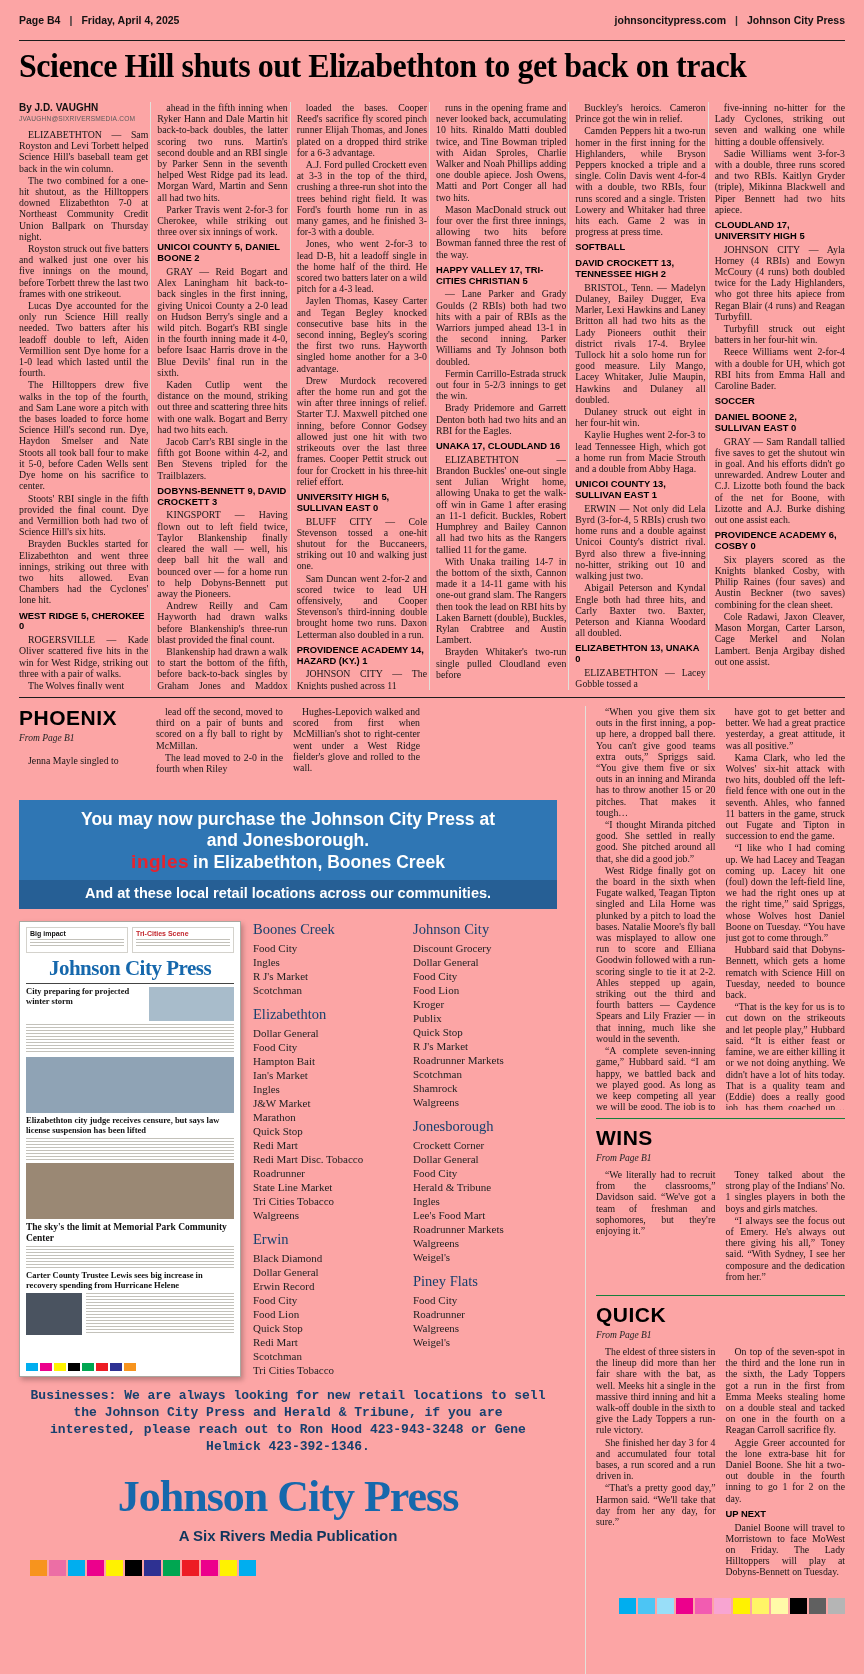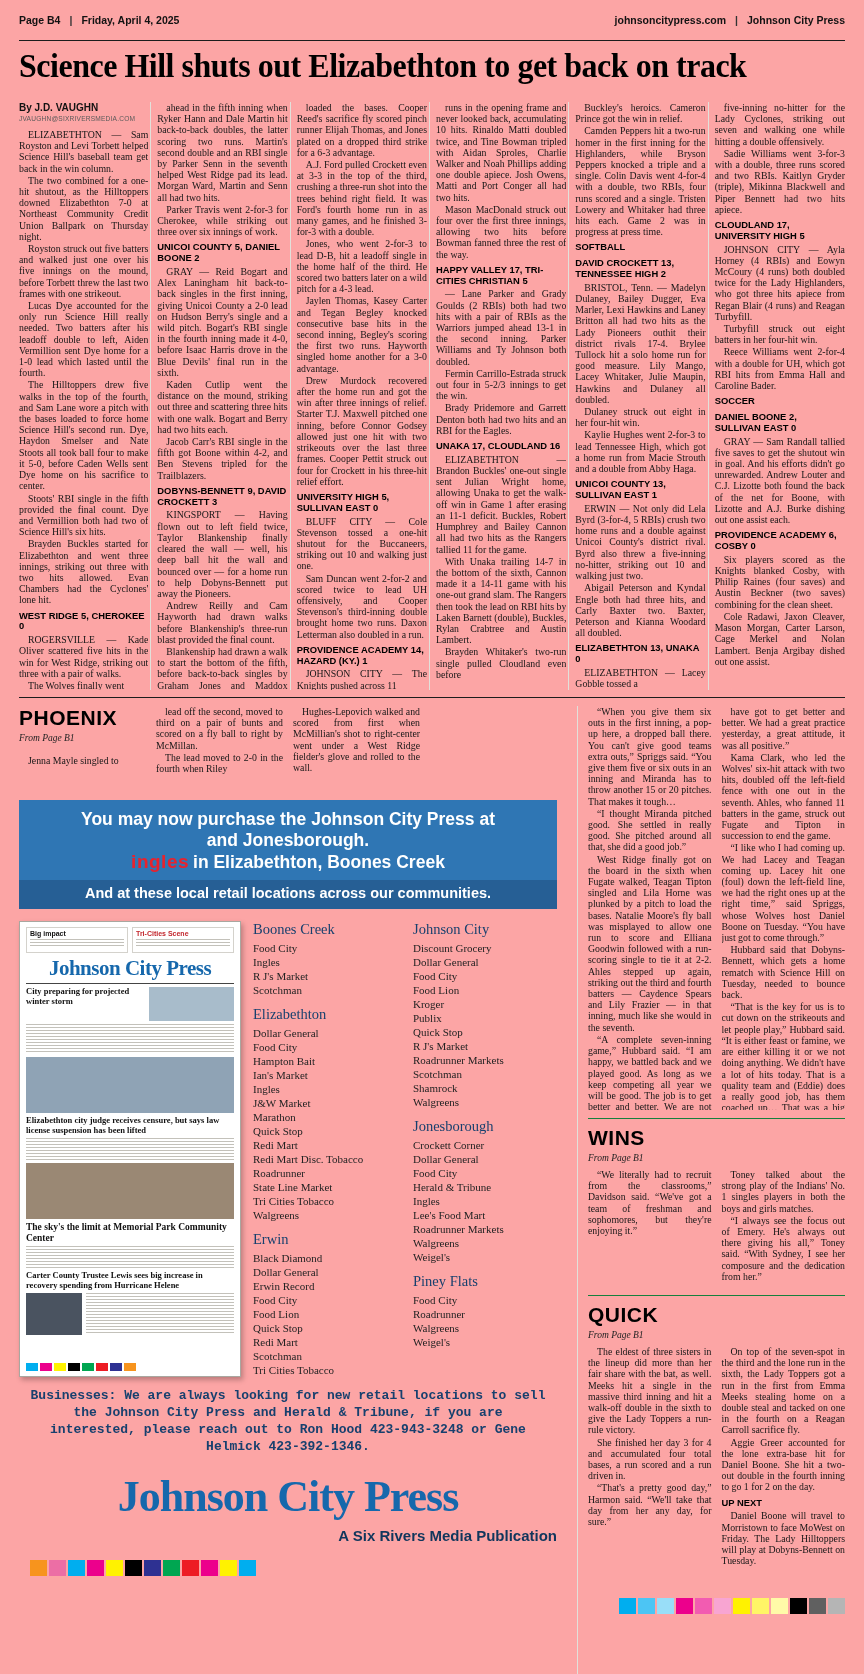--- a/index.html
+++ b/index.html
@@ -27,21 +27,21 @@
   .byline { margin-bottom:7px; }
   .byline .by { font-family:"Liberation Sans",sans-serif; font-weight:bold; font-size:10px; }
   .byline .bymail { font-family:"Liberation Sans",sans-serif; font-size:6.6px; color:#5a5a5a; letter-spacing:.2px; margin-top:2px; }
   .para { font-size:9.8px; line-height:11.2px; text-align:justify; text-indent:9px; margin-bottom:1px; color:#161616; }
   .para.sub { font-family:"Liberation Sans",sans-serif; font-weight:bold; font-size:9.4px; line-height:10.8px;
               text-indent:0; text-align:left; margin:5px 0 2px; color:#000; }
 
   .midrule { position:absolute; top:697px; left:19px; right:19px; height:1px; background:#1c1c1c; }
 
   
-  .lower { position:absolute; top:706px; left:19px; right:19px; bottom:0; display:flex; gap:20px; }
+  .lower { position:absolute; top:706px; left:19px; right:19px; bottom:0; display:flex; gap:28px; }
   .lower-left { width:538px; }
   .lower-right { flex:1; border-left:1px solid #e2e0da; padding-left:10px; display:flex; flex-direction:column; }
 
   .cont-head { font-family:"Liberation Sans",sans-serif; font-weight:bold; font-size:21px; letter-spacing:.5px; color:#000; }
   .from { font-size:9.5px; font-style:italic; margin:3px 0 6px; color:#222; }
 
   .phx-cols { display:grid; grid-template-columns:repeat(4,1fr); column-gap:10px; height:88px; overflow:hidden; }
   .pcol { overflow:hidden; }
   .pcol .pflow { margin-top:12px; }
   .phx-right { display:grid; grid-template-columns:1fr 1fr; column-gap:10px; height:404px; overflow:hidden; }
@@ -82,21 +82,21 @@
   .store-col { overflow:hidden; }
   .store-line { font-size:11px; line-height:14px; color:#232323; }
   .store-line.h { font-size:14.5px; line-height:16px; font-weight:normal; color:#17406e; margin:9px 0 4px; }
   .store-col .store-line.h:first-child { margin-top:0; }
 
   .businesses { margin-top:10px; text-align:center; font-family:Liberation Mono, monospace; font-weight:bold;
                 font-size:13px; line-height:17px; color:#17406e; padding:0 10px; }
 
   .jcp { margin-top:18px; text-align:center; }
   .jcp-name { font-weight:bold; font-size:44px; line-height:48px; color:#1668ac; letter-spacing:-1px; }
-  .jcp-tag { font-family:"Liberation Sans",sans-serif; font-weight:bold; font-size:15px; color:#10365c; margin-top:6px;text-align:right; }
+  .jcp-tag { font-family:"Liberation Sans",sans-serif; font-weight:bold; font-size:15px; color:#10365c; margin-top:6px; }
 
   
   .contsec { border-top:1px solid #15803d; margin-top:8px; padding-top:7px; }
   .two-col { display:grid; grid-template-columns:1fr 1fr; column-gap:10px; overflow:hidden; }
   .wins .two-col { height:118px; }
   .quick .two-col { height:312px; }
 
   
   .marks { position:absolute; display:flex; gap:2px; }
   .marks-left { left:30px; top:1560px; }

